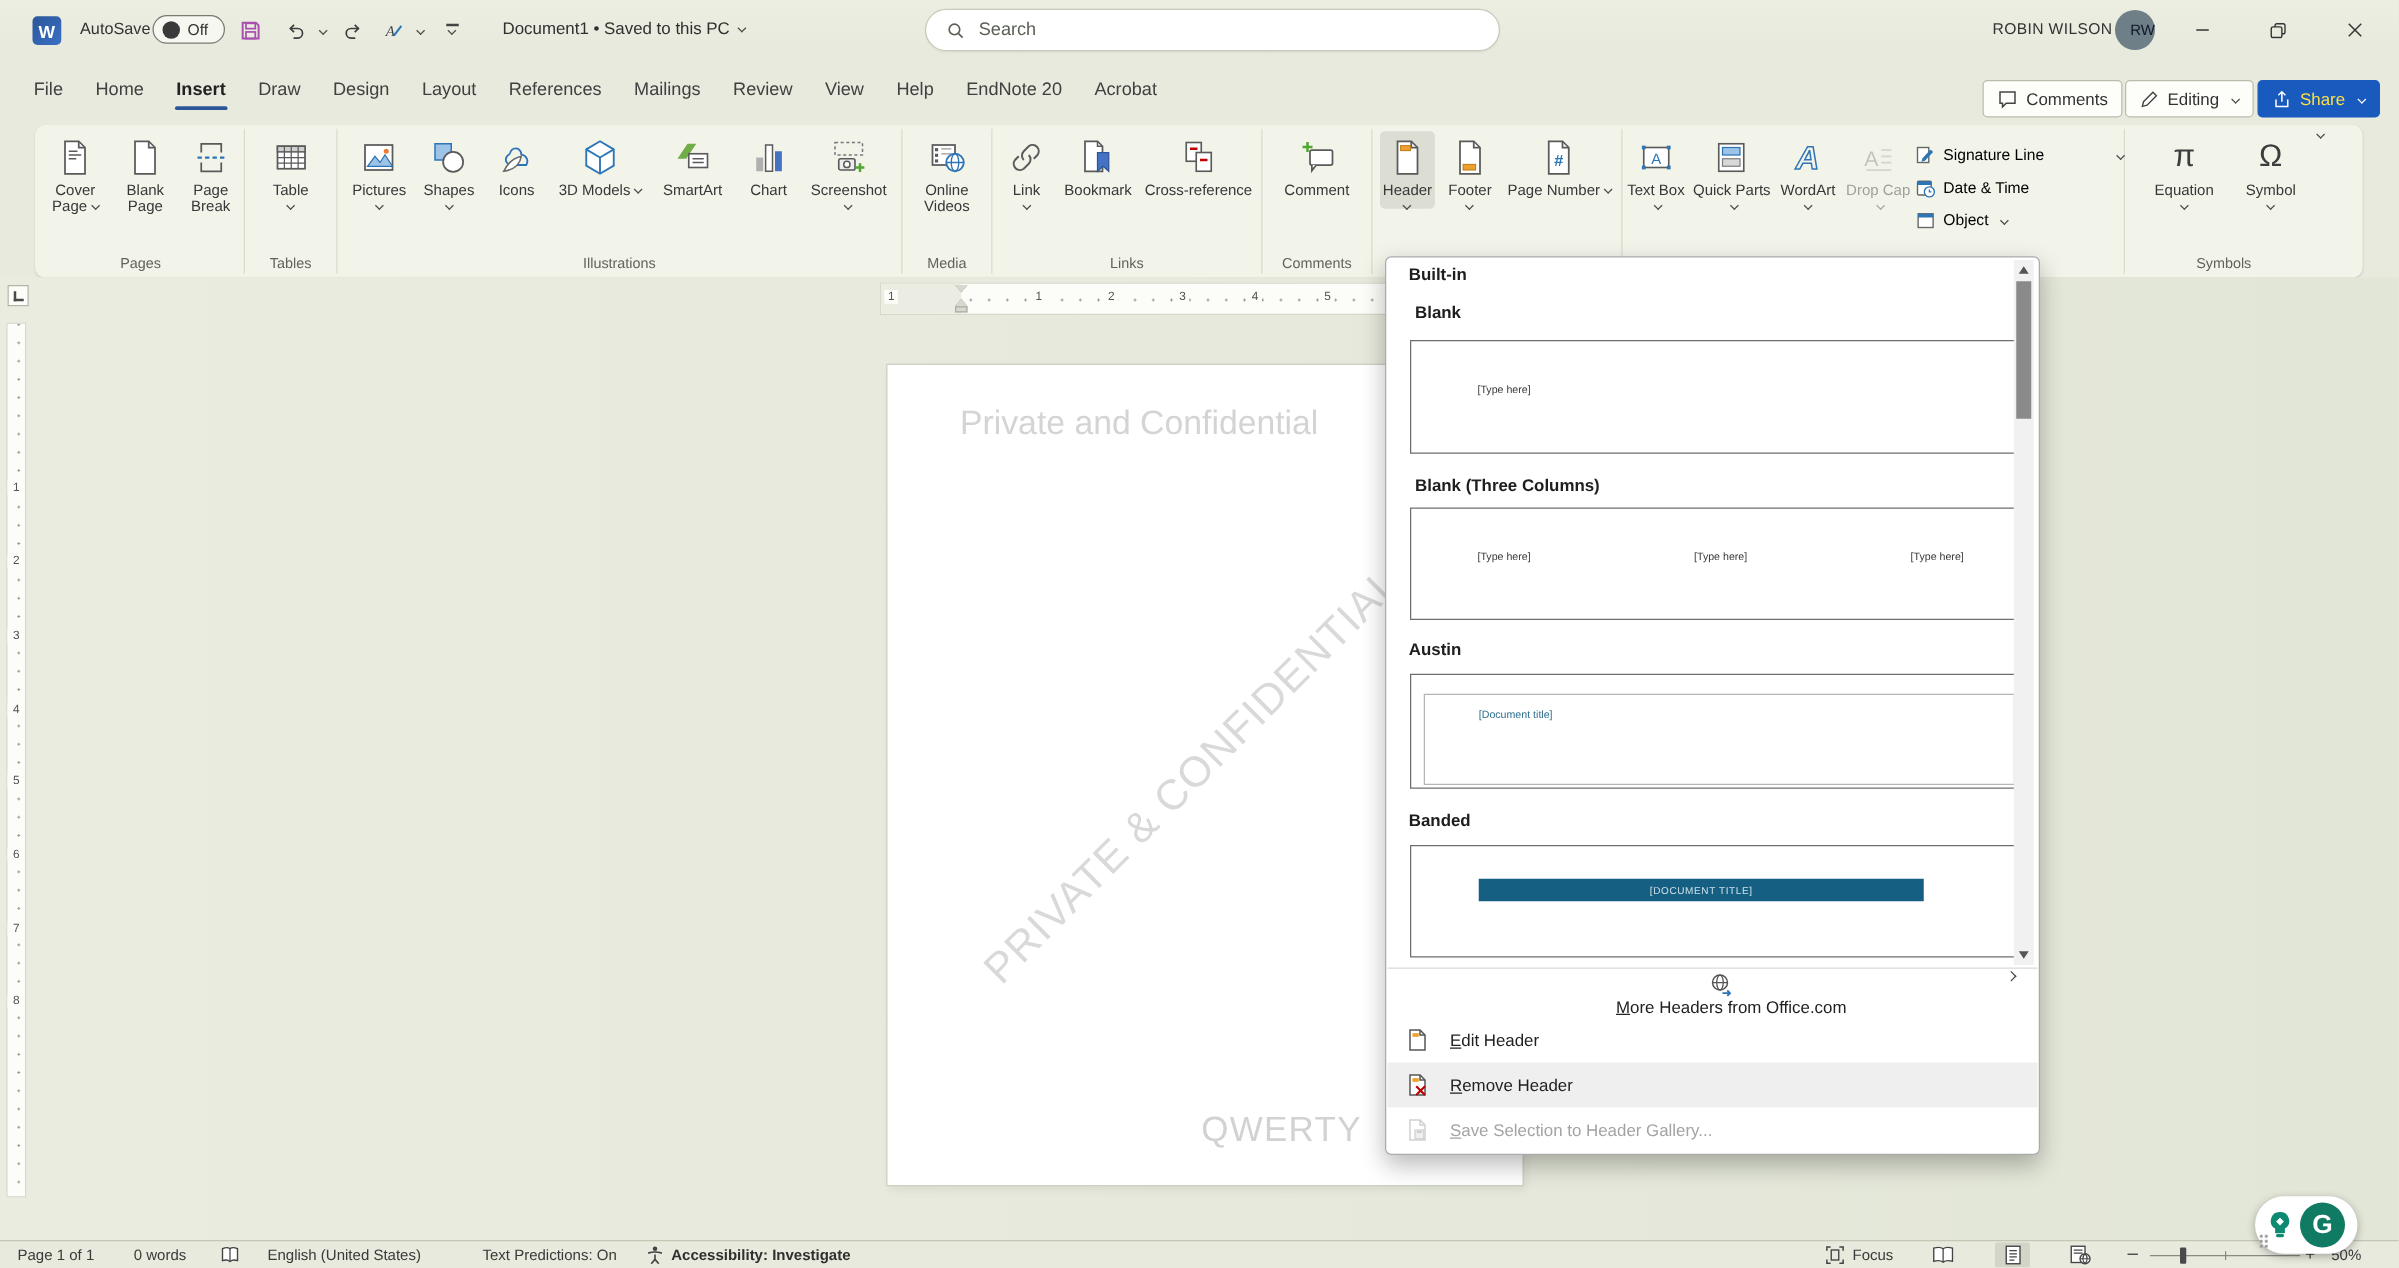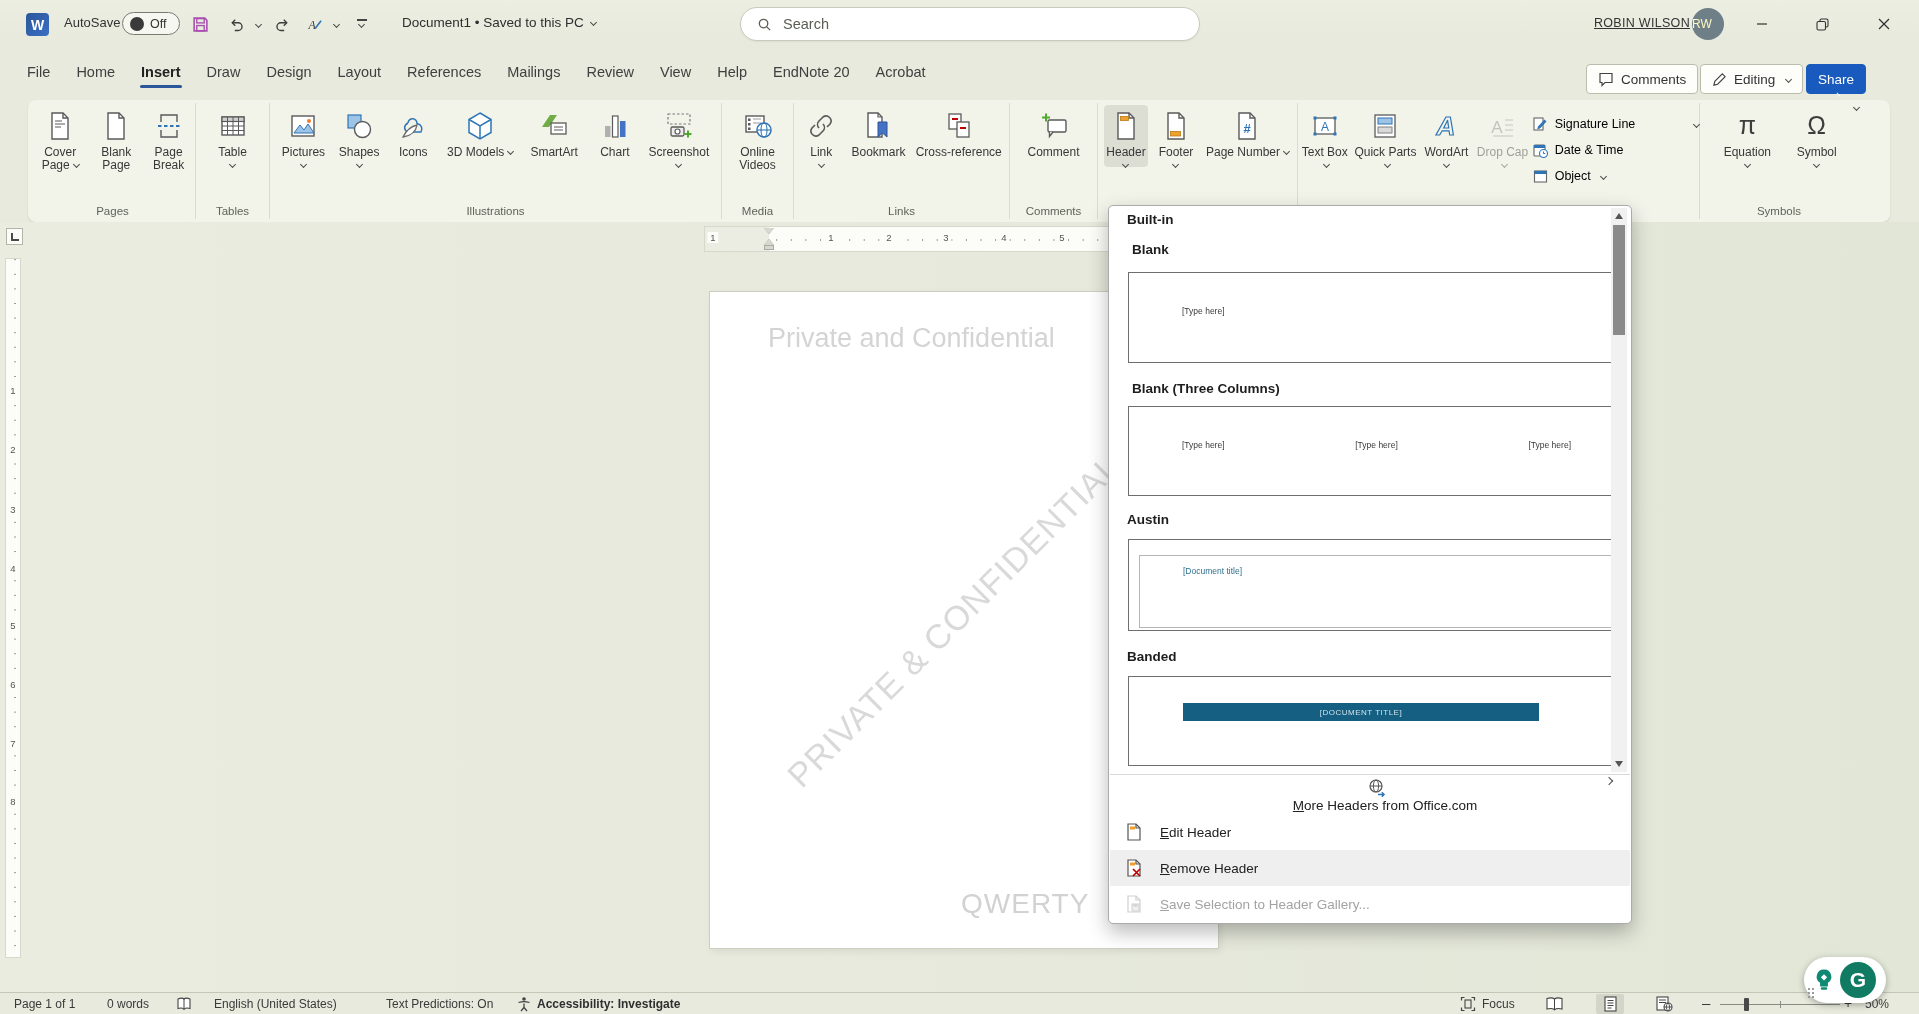--- a/index.html
+++ b/index.html
@@ -17,32 +17,32 @@
   .word-logo{position:absolute;left:26px;top:13px;width:23px;height:23px;background:linear-gradient(135deg,#2b579a,#3a6fc4);border-radius:4px;color:#fff;font-weight:bold;font-size:14px;display:flex;align-items:center;justify-content:center;}
   .autosave{position:absolute;left:64px;top:15px;font-size:13px;color:#333;}
   .as-toggle{position:absolute;left:122px;top:12px;width:58px;height:23px;border:1px solid #7a7a72;border-radius:12px;background:#f6f7f1;display:flex;align-items:center;padding:0 7px;gap:6px;font-size:12.5px;color:#333;}
   .as-knob{width:14px;height:14px;border-radius:50%;background:#3a3a3a;}
   .qa-btn{position:absolute;top:10px;width:28px;height:28px;display:flex;align-items:center;justify-content:center;}
   .doc-title{position:absolute;left:402px;top:15px;font-size:13.5px;color:#2f2f2f;}
   .doc-title .chev{margin-left:7px;}
   .searchbox{position:absolute;left:740px;top:7px;width:460px;height:34px;background:#fff;border:1px solid #c6cbbb;border-radius:17px;display:flex;align-items:center;padding-left:16px;gap:11px;box-shadow:0 1px 2px rgba(0,0,0,.05);}
   .searchbox input{border:none;outline:none;background:transparent;font-size:14.5px;color:#333;width:380px;font-family:"Liberation Sans",sans-serif;}
   .searchbox input::placeholder{color:#5a5f55;}
-  .user-name{position:absolute;left:1594px;top:16px;font-size:12.5px;color:#333;letter-spacing:.3px;text-decoration:underline;}
-  .avatar{position:absolute;left:1692px;top:8px;width:32px;height:32px;border-radius:50%;background:#6e7f87;color:#fef9c3;font-size:12px;display:flex;align-items:center;justify-content:flex-start;}
+  .user-name{position:absolute;left:1594px;top:16px;font-size:12.5px;color:#333;letter-spacing:.3px;}
+  .avatar{position:absolute;left:1692px;top:8px;width:32px;height:32px;border-radius:50%;background:#6e7f87;color:#0f172a;font-size:12px;display:flex;align-items:center;justify-content:flex-end;}
   .winbtn{position:absolute;top:0;width:44px;height:48px;display:flex;align-items:center;justify-content:center;color:#333;}
 
   
   .menubar{position:absolute;left:0;top:48px;width:1919px;height:52px;}
   .tabs{position:absolute;left:14px;top:10px;display:flex;}
   .tab{padding:6px 13px 10px;font-size:14.5px;color:#404040;position:relative;white-space:nowrap;}
   .tab.active{font-weight:bold;color:#222;}
   .tab.active::after{content:"";position:absolute;left:12px;right:12px;bottom:2px;height:3px;background:#2b579a;border-radius:2px;}
   .mb-btn{position:absolute;top:16px;height:30px;border:1px solid #b9beac;border-radius:4px;background:#fdfdfa;display:flex;align-items:center;gap:7px;padding:0 11px;font-size:13.5px;color:#333;}
-  .mb-btn.share{background:#185abd;border-color:#185abd;color:#ffffff;flex-direction:column;}
+  .mb-btn.share{background:#185abd;border-color:#185abd;color:#fde047;}
 
   
   .ribbon{position:absolute;left:28px;top:100px;width:1862px;height:122px;background:#f2f4ea;border-radius:8px;box-shadow:0 1px 2px rgba(0,0,0,.10);}
   .rgroup{position:absolute;top:3px;height:116px;border-right:1px solid #dadcce;display:flex;justify-content:space-evenly;align-items:flex-start;padding-top:2px;}
   .rgroup.last{border-right:none;}
   .glabel{position:absolute;bottom:2px;left:0;right:0;text-align:center;font-size:11.5px;color:#5f6358;}
   .rbtn{display:flex;flex-direction:column;align-items:center;padding:5px 2px 0;border-radius:4px;min-width:44px;}
   .rbtn.active{background:#dcded4;}
   .rbtn.disabled{opacity:.45;}
   .ric{width:32px;height:32px;display:block;}

